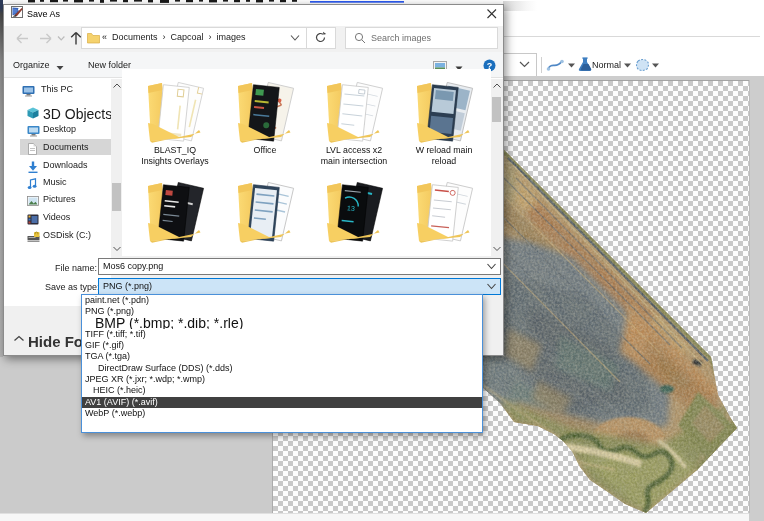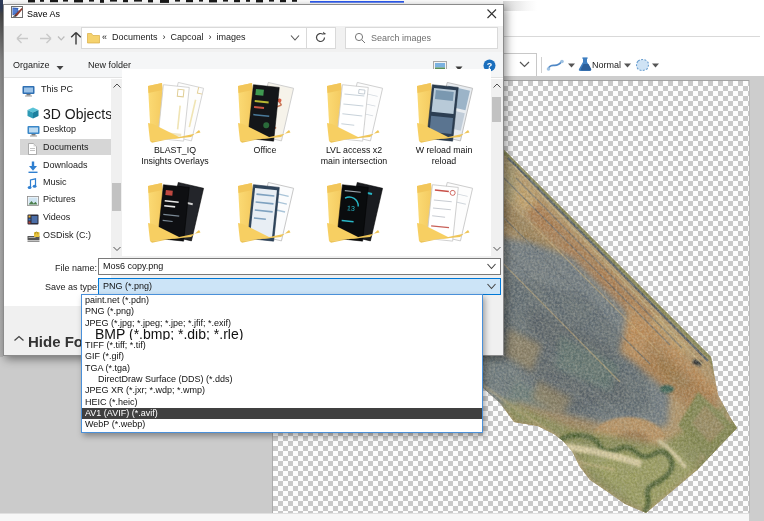--- a/index.html
+++ b/index.html
@@ -582,25 +582,24 @@
 
     <svg class="abs" style="left:10px;top:330px" width="10" height="7">
         <path d="M0.5,5.5 L5,1.5 L9.5,5.5" stroke="#444" stroke-width="1.3" fill="none"></path>
       </svg>
     <div class="abs" style="left:24px;top:328px;font-size:15px;color:#333;font-weight:bold;">Hide Folders</div>
   </div>
 
   <div id="ddl" class="abs" style="left:81px;top:294px;width:400px;height:137px;background:#fff;border:1px solid #4a90d9;box-shadow:2px 3px 6px rgba(0,0,0,.35);">
       <div style="height:11.3px;line-height:11.3px;padding-left:3px;font-size:9px;color:#111;white-space:nowrap;overflow:hidden;">paint.net (*.pdn)</div>
       <div style="height:11.3px;line-height:11.3px;padding-left:3px;font-size:9px;color:#111;white-space:nowrap;overflow:hidden;">PNG (*.png)</div>
-      <div style="height:11.3px;line-height:11.3px;padding-left:3px;font-size:9px;color:#111;white-space:nowrap;overflow:hidden;">JPEG (*.jpg; *.jpeg; *.jpe; *.jfif; *.exif)</div>
       <div style="height:11.3px;line-height:11.3px;padding-left:13px;font-size:14px;color:#111;white-space:nowrap;overflow:hidden;">BMP (*.bmp; *.dib; *.rle)</div>
       <div style="height:11.3px;line-height:11.3px;padding-left:3px;font-size:9px;color:#111;white-space:nowrap;overflow:hidden;">TIFF (*.tiff; *.tif)</div>
       <div style="height:11.3px;line-height:11.3px;padding-left:3px;font-size:9px;color:#111;white-space:nowrap;overflow:hidden;">GIF (*.gif)</div>
       <div style="height:11.3px;line-height:11.3px;padding-left:3px;font-size:9px;color:#111;white-space:nowrap;overflow:hidden;">TGA (*.tga)</div>
       <div style="height:11.3px;line-height:11.3px;padding-left:16px;font-size:9px;color:#111;white-space:nowrap;overflow:hidden;">DirectDraw Surface (DDS) (*.dds)</div>
       <div style="height:11.3px;line-height:11.3px;padding-left:3px;font-size:9px;color:#111;white-space:nowrap;overflow:hidden;">JPEG XR (*.jxr; *.wdp; *.wmp)</div>
-      <div style="height:11.3px;line-height:11.3px;padding-left:3px;font-size:9px;color:#111;white-space:nowrap;overflow:hidden;">HEIC (*.heic)</div>
+      <div style="height:11.3px;line-height:11.3px;padding-left:11px;font-size:9px;color:#111;white-space:nowrap;overflow:hidden;">HEIC (*.heic)</div>
       <div style="height:11.3px;line-height:11.3px;padding-left:3px;font-size:9px;background:#404040;color:#fff;white-space:nowrap;overflow:hidden;">AV1 (AVIF) (*.avif)</div>
       <div style="height:11.3px;line-height:11.3px;padding-left:3px;font-size:9px;color:#111;white-space:nowrap;overflow:hidden;">WebP (*.webp)</div>
     </div>
 
 </div>
 
 </body></html>

